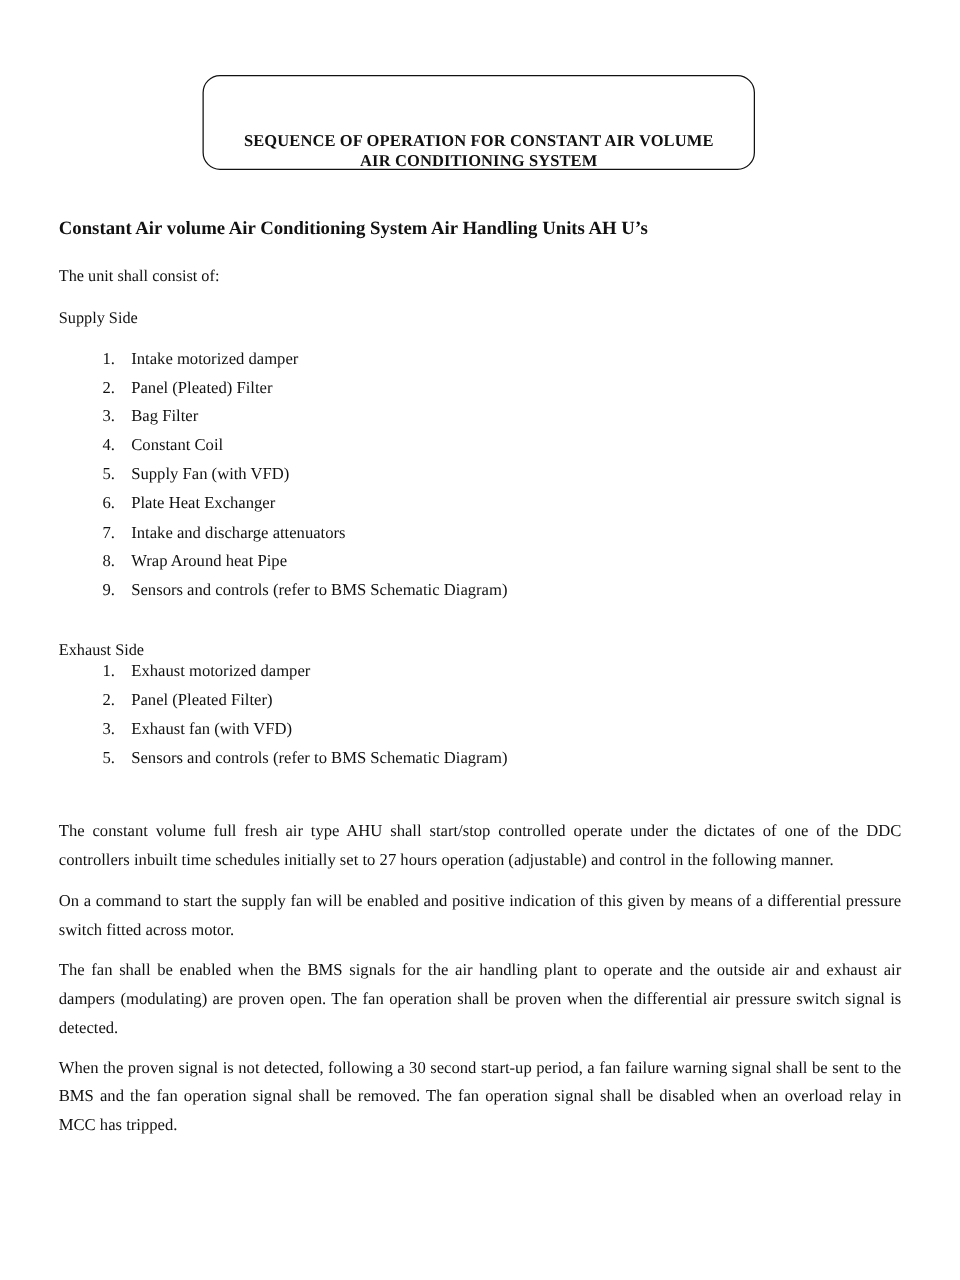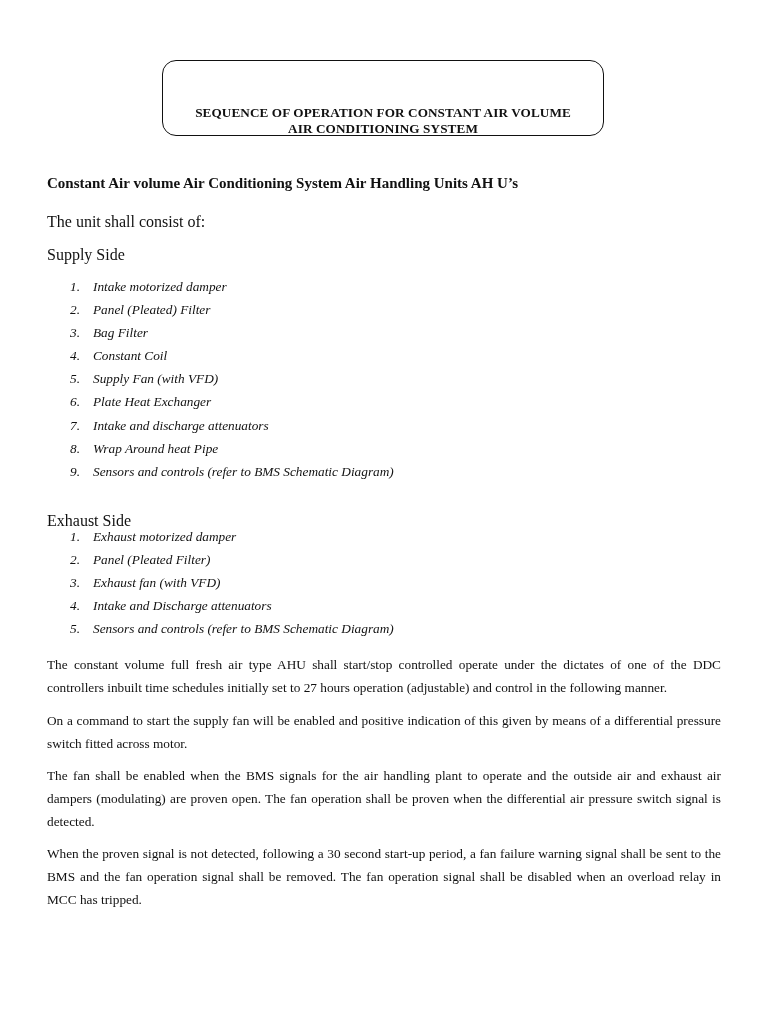--- a/index.html
+++ b/index.html
@@ -41,31 +41,30 @@
     position: absolute;
     left: 47px;
     top: 175px;
     font-weight: bold;
     font-size: 15px;
     white-space: nowrap;
   }
   .para-line {
     position: absolute;
     left: 47px;
-    font-size: 16px;
+    font-size: 13px;
     white-space: nowrap;
   }
   .list {
     position: absolute;
-    left: 70px;
+    left: 82px;
     margin: 0;
     padding: 0;
     list-style: none;
     font-size: 13.3px;
-    font-style: italic;
   }
   .list li {
     height: 23.1px;
     line-height: 16px;
     position: relative;
     white-space: nowrap;
   }
   .list .num {
     display: inline-block;
     width: 23px;
@@ -106,20 +105,19 @@
   <li><span class="num">8.</span><span>Wrap Around heat Pipe</span></li>
   <li><span class="num">9.</span><span>Sensors and controls (refer to BMS Schematic Diagram)</span></li>
 </ul>
 
 <div class="para-line" style="top:512px;">Exhaust Side</div>
 
 <ul class="list" style="top:529px;">
   <li><span class="num">1.</span><span>Exhaust motorized damper</span></li>
   <li><span class="num">2.</span><span>Panel (Pleated Filter)</span></li>
   <li><span class="num">3.</span><span>Exhaust fan (with VFD)</span></li>
-  <li><span class="num">4.</span><span>Intake and Discharge attenuators</span></li>
   <li><span class="num">5.</span><span>Sensors and controls (refer to BMS Schematic Diagram)</span></li>
 </ul>
 
 <p class="body-para" style="top:653px;">The constant volume full fresh air type AHU shall start/stop controlled operate under the dictates of one of the DDC controllers inbuilt time schedules initially set to 27 hours operation (adjustable) and control in the following manner.</p>
 <p class="body-para" style="top:709px;">On a command to start the supply fan will be enabled and positive indication of this given by means of a differential pressure switch fitted across motor.</p>
 <p class="body-para" style="top:764px;">The fan shall be enabled when the BMS signals for the air handling plant to operate and the outside air and exhaust air dampers (modulating) are proven open. The fan operation shall be proven when the differential air pressure switch signal is detected.</p>
 <p class="body-para" style="top:842px;">When the proven signal is not detected, following a 30 second start-up period, a fan failure warning signal shall be sent to the BMS and the fan operation signal shall be removed. The fan operation signal shall be disabled when an overload relay in MCC has tripped.</p>
 
 </body></html>

